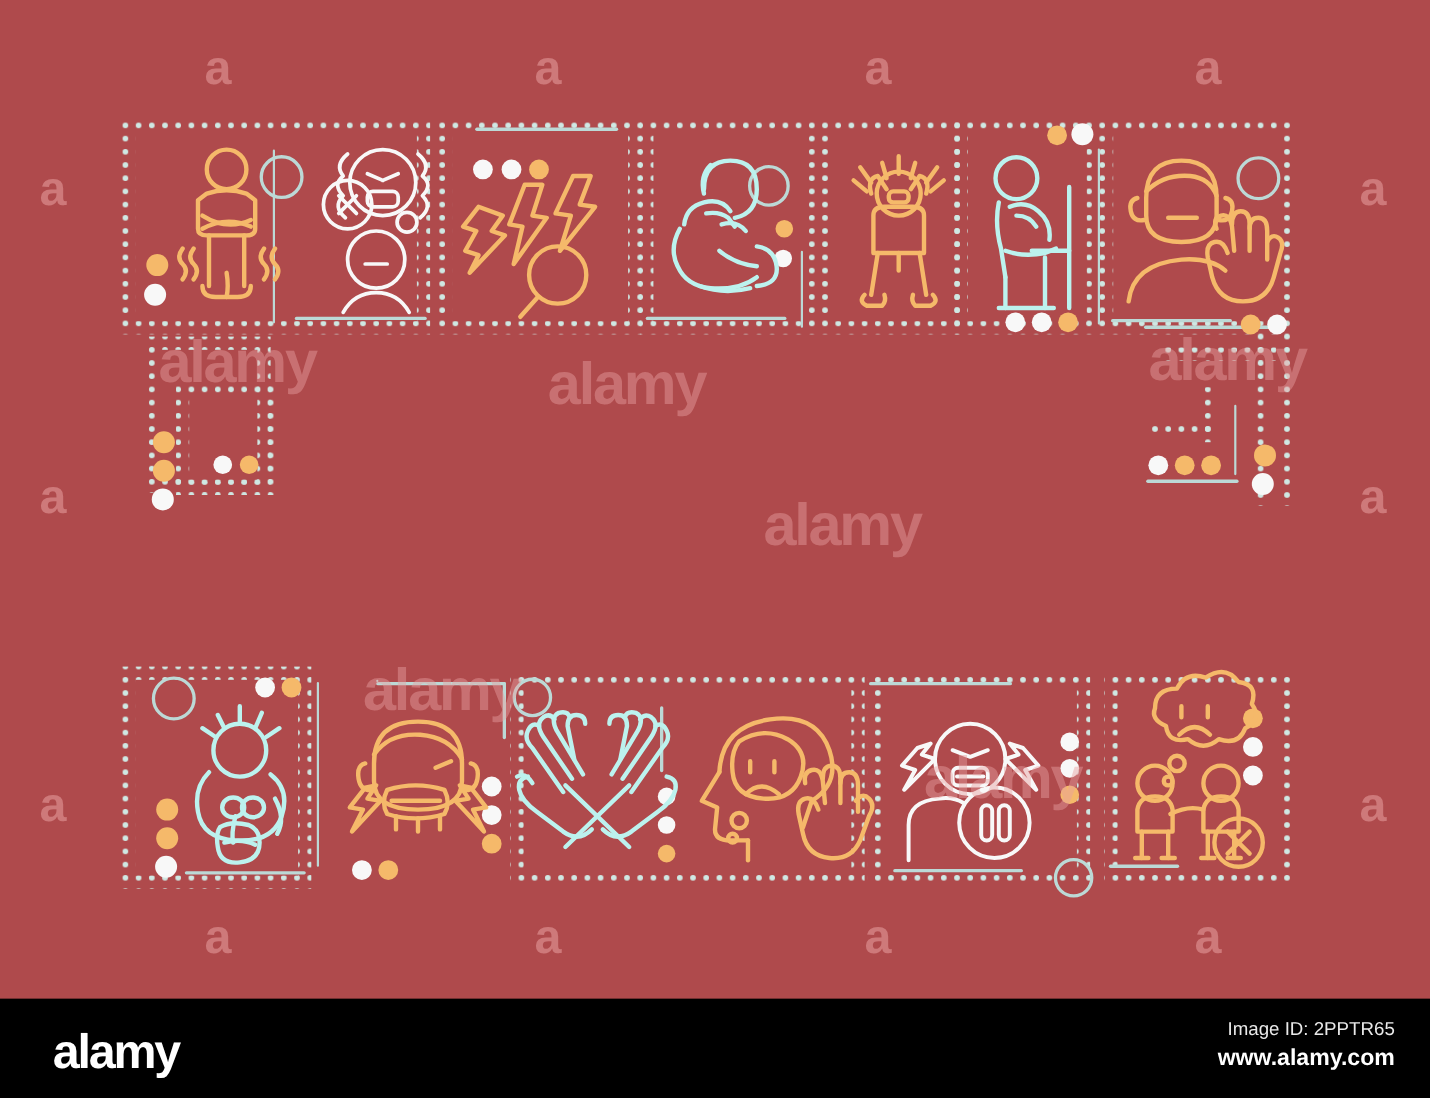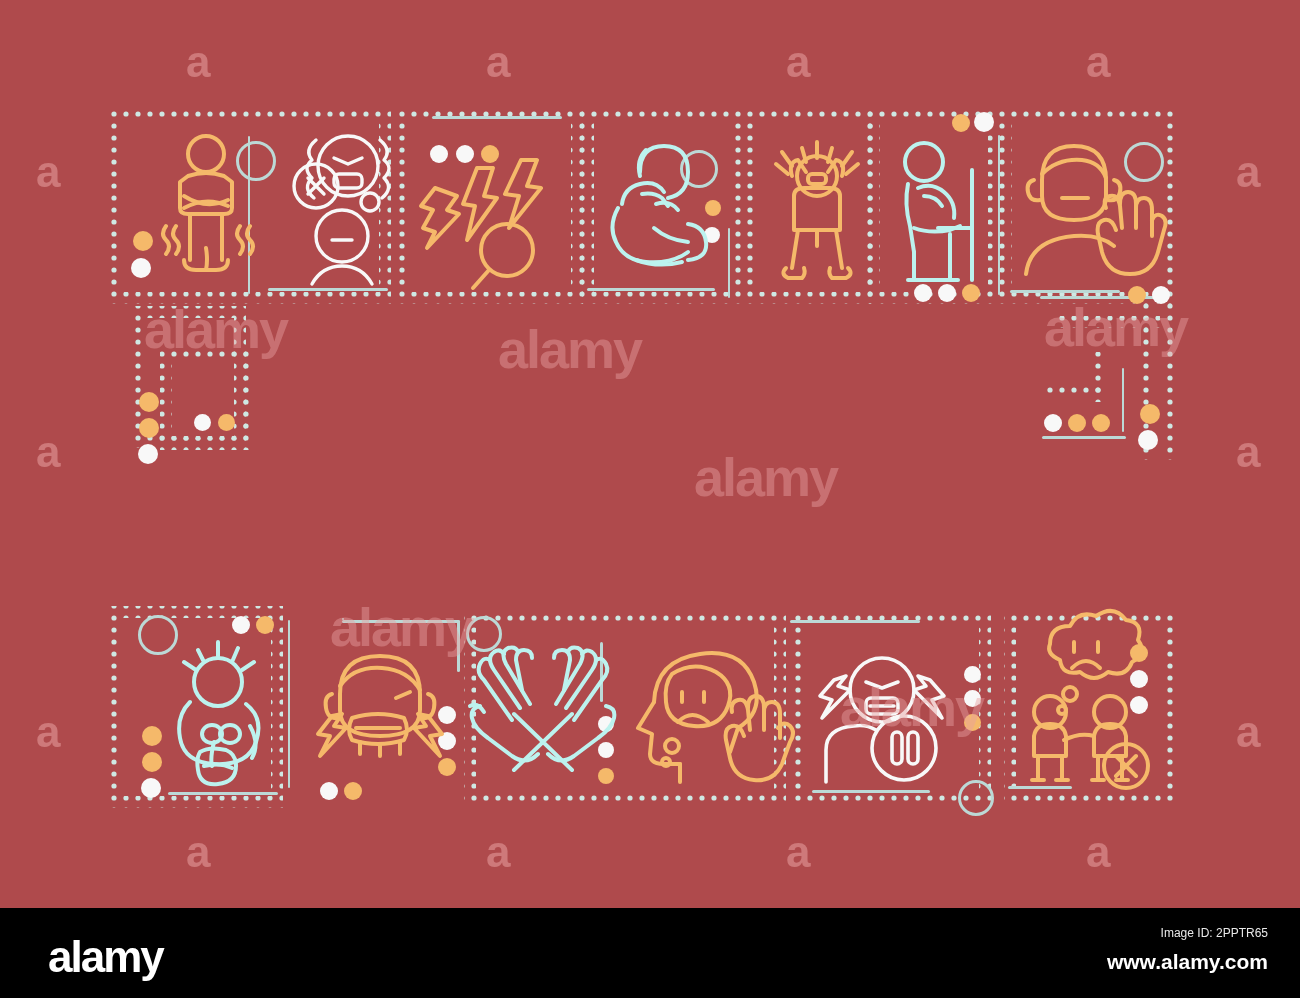--- a/index.html
+++ b/index.html
@@ -16,21 +16,21 @@
   
   .title{position:absolute;color:#BCF2EE;font-weight:700;letter-spacing:-1px;
          font-family:"Liberation Sans",sans-serif;white-space:nowrap;z-index:40;}
   #title1{left:272px;top:334px;font-size:118px;line-height:118px;letter-spacing:2px;}
   #title2{left:128px;top:464px;font-size:118px;line-height:118px;letter-spacing:0px;}
 
   
   #footer{position:absolute;left:0;top:908px;width:1300px;height:90px;background:#000;}
   #alamy-logo{position:absolute;left:48px;top:24px;color:#fff;font-size:44px;font-weight:700;
        letter-spacing:-2px;font-family:"Liberation Sans",sans-serif;}
-  #image-id{position:absolute;right:32px;top:18px;color:#e9e9e9;font-size:12px;}
+  #image-id{position:absolute;right:32px;top:18px;color:#e9e9e9;font-size:17px;}
   #site{position:absolute;right:32px;top:42px;color:#fff;font-size:21px;font-weight:700;}
   .bigdot{position:absolute;border-radius:50%;}
   .ring{position:absolute;border-radius:50%;border:3px solid #BCD9D6;}
   .bar{position:absolute;background:#BCD9D6;border-radius:2px;}
   svg{overflow:visible;}
   .ic{position:absolute;}
 </style>
 </head>
 <body>
 

